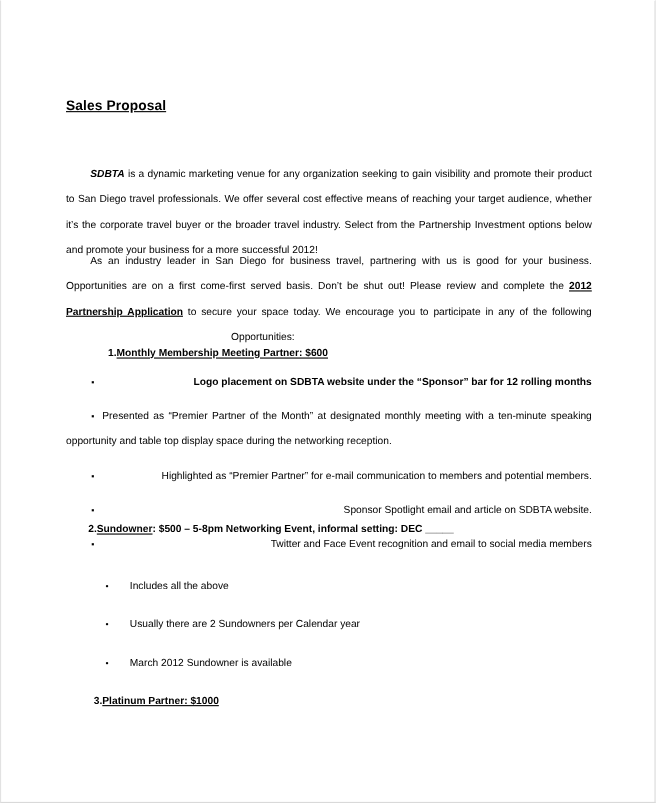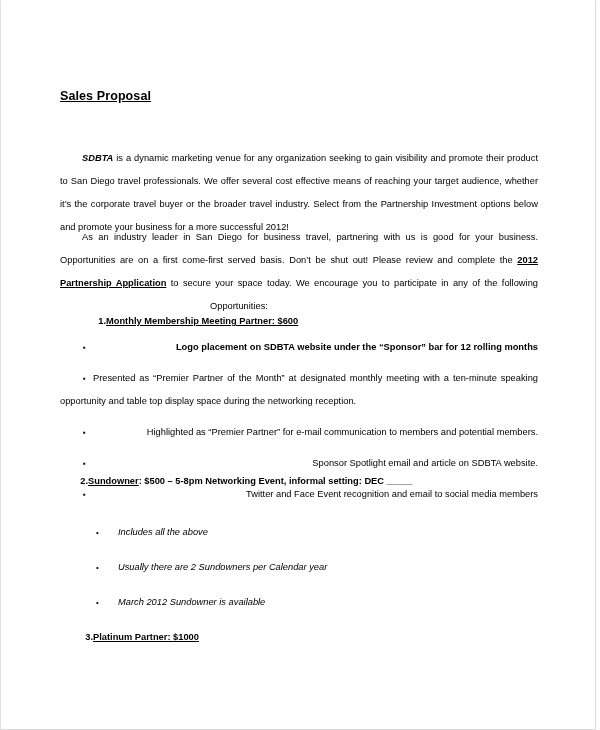--- a/index.html
+++ b/index.html
@@ -125,21 +125,20 @@
 
   
   #blist2 { left: 0px; top: 522px; width: 478px; }
   #blist2 li {
     line-height: 19px;
     margin-bottom: 16px;
   }
   #blist2 li .btext {
     display: block;
     padding-left: 58px;
-    font-style: italic;
   }
   #blist2 li .bullet { left: 36px; top: 0; }
 </style>
 </head>
 <body>
 
 <div id="page">
   <div id="content">
 
     <h1 class="doc-title">Sales Proposal</h1>

